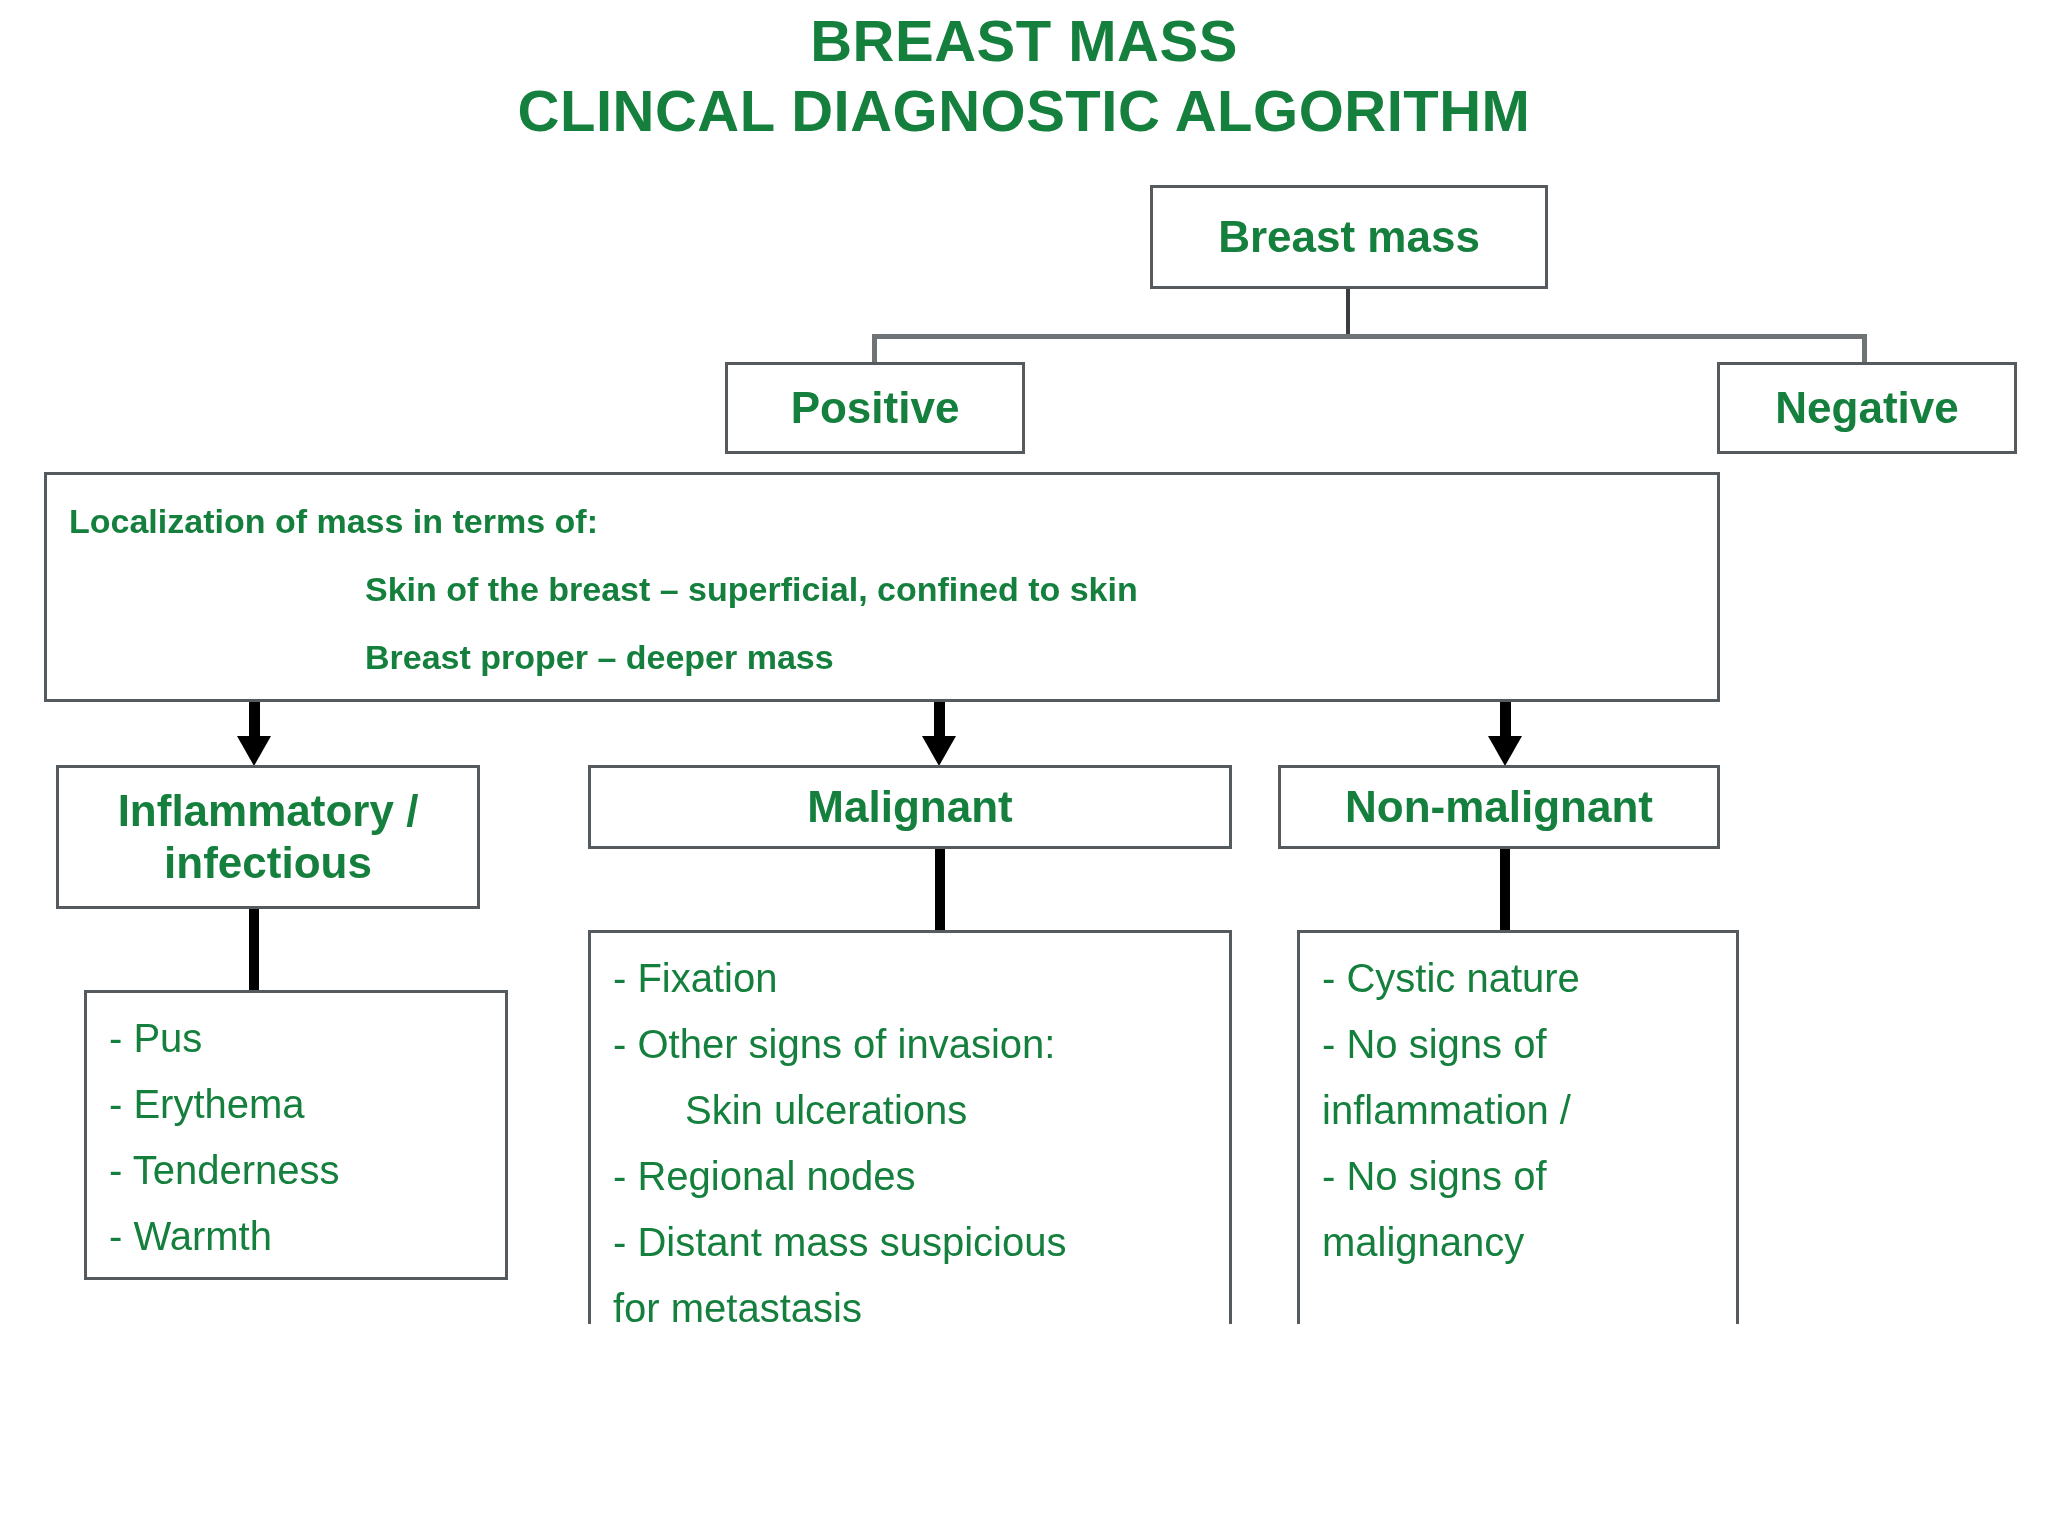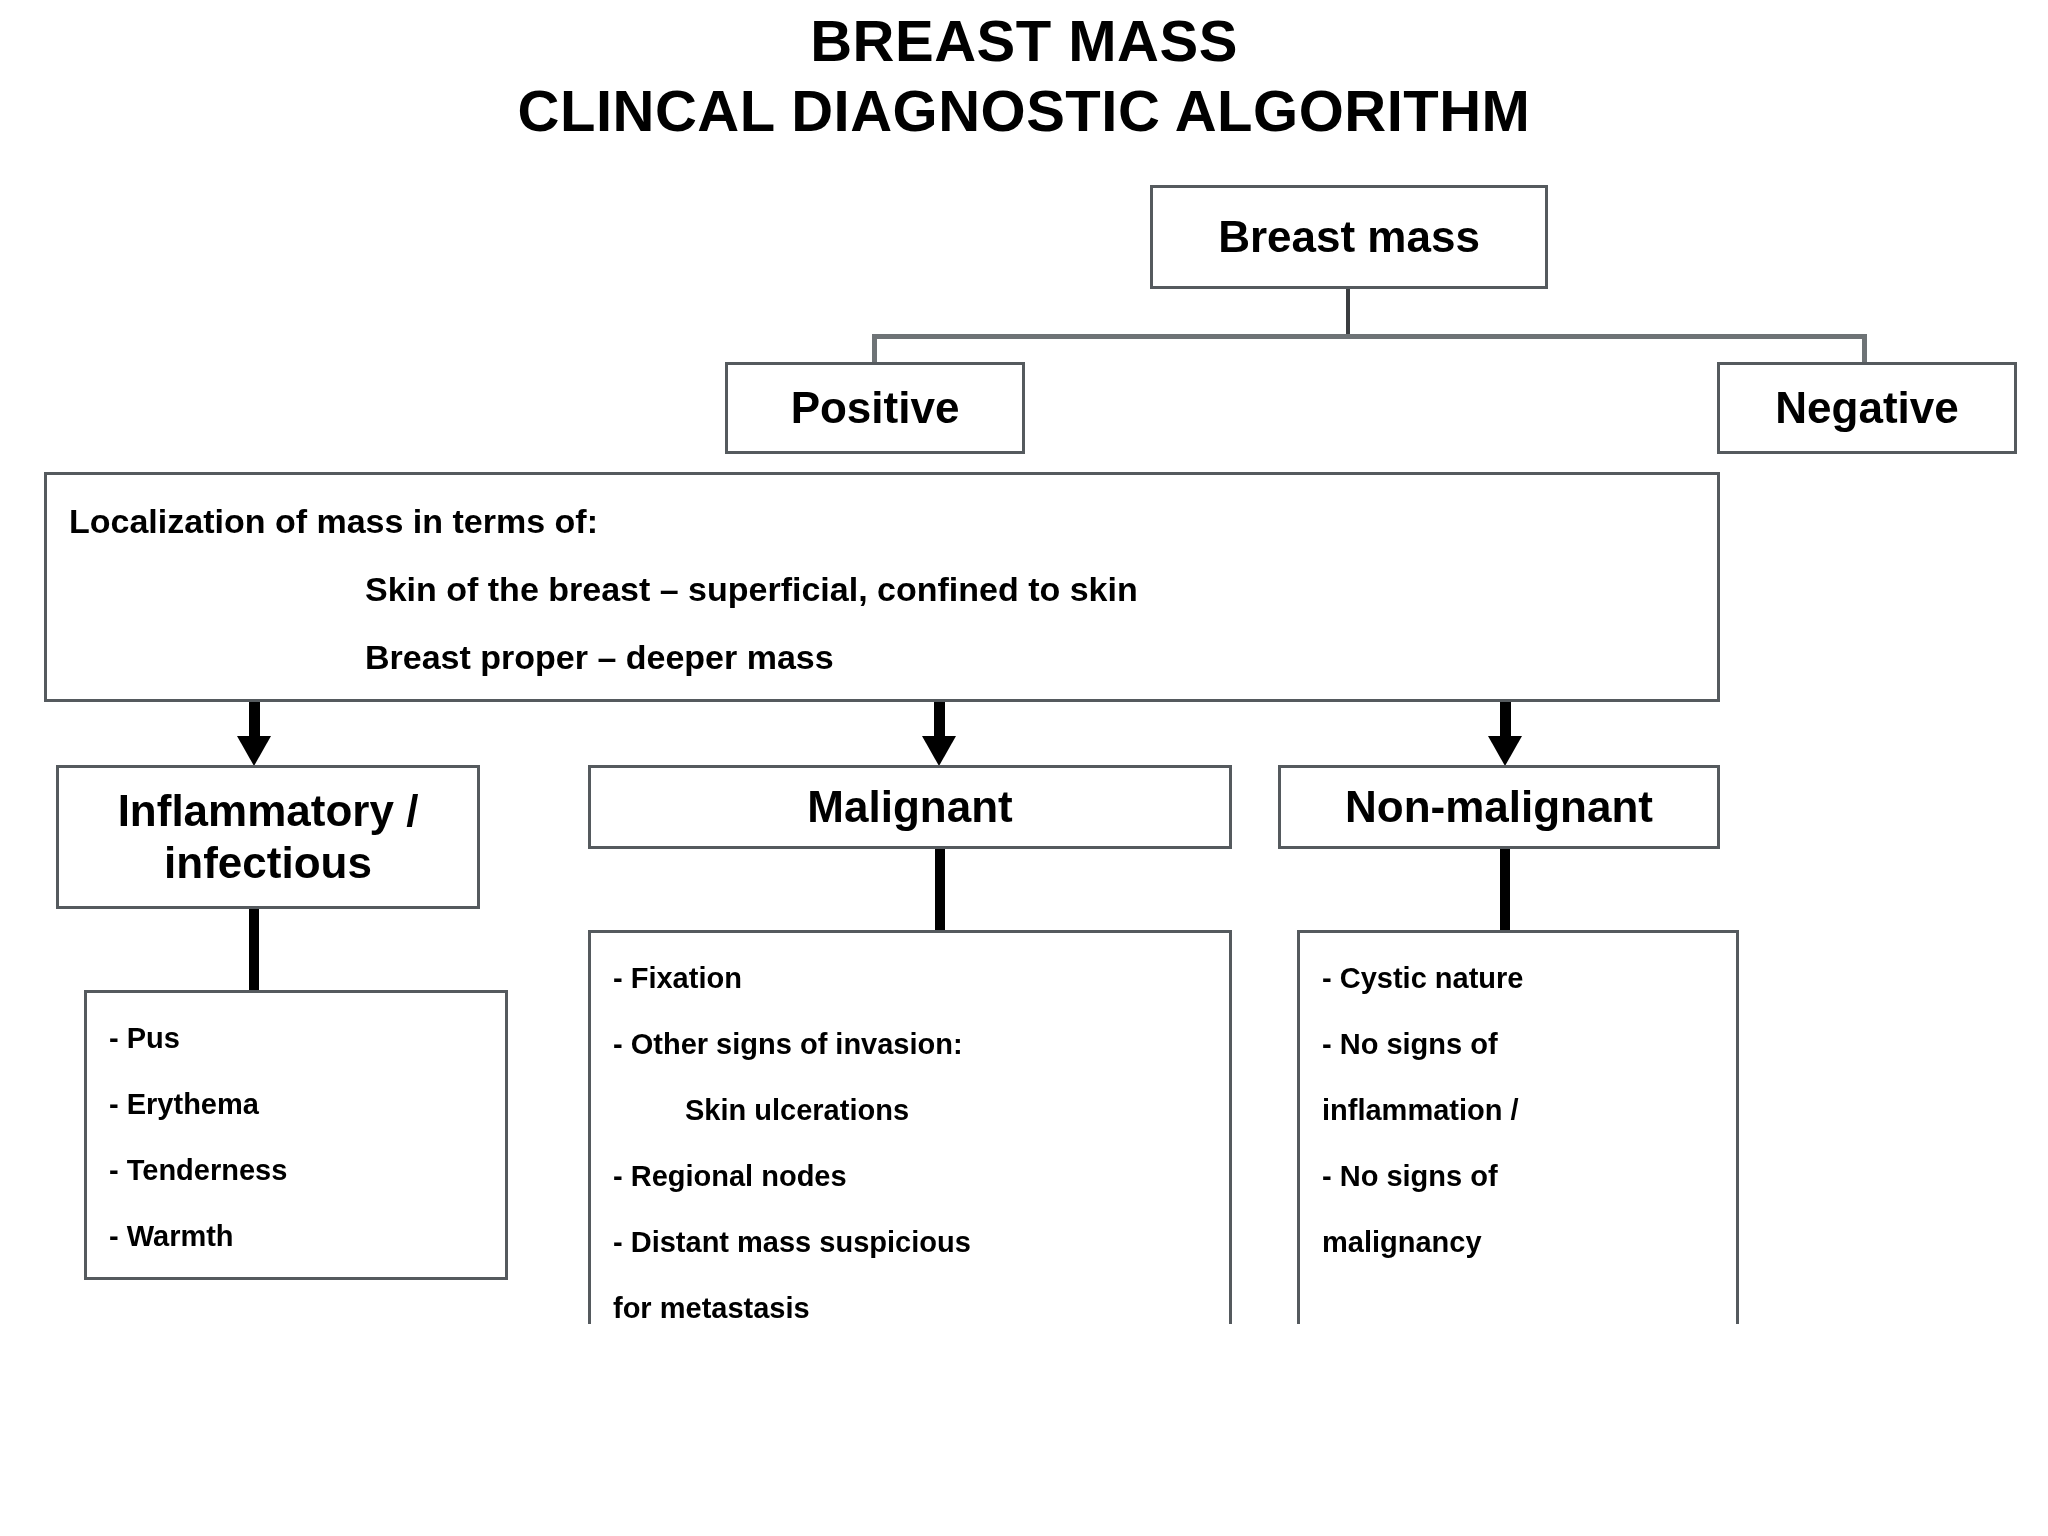--- a/index.html
+++ b/index.html
@@ -6,21 +6,21 @@
     margin: 0;
     padding: 0;
     background: #ffffff;
   }
   #canvas {
     position: relative;
     width: 2048px;
     height: 1324px;
     background: #ffffff;
     font-family: "Liberation Sans", sans-serif;
-    color: #000000;
+    color: #15803d;
     overflow: hidden;
   }
 
   
   .title-block {
     position: absolute;
     left: 0;
     top: 6px;
     width: 2048px;
     text-align: center;
@@ -82,22 +82,22 @@
   .loc-text {
     position: absolute;
     font-weight: bold;
     font-size: 34px;
     line-height: 52px;
     white-space: nowrap;
   }
 
   
   .list-line {
-    font-weight: bold;
-    font-size: 29px;
+    font-weight: normal;
+    font-size: 40px;
     line-height: 66px;
     white-space: nowrap;
   }
   .list-line.indent { padding-left: 72px; }
   .list-line.spacer { visibility: hidden; }
   .list-box-inner {
     position: absolute;
     left: 22px;
     top: 12px;
     right: 8px;

